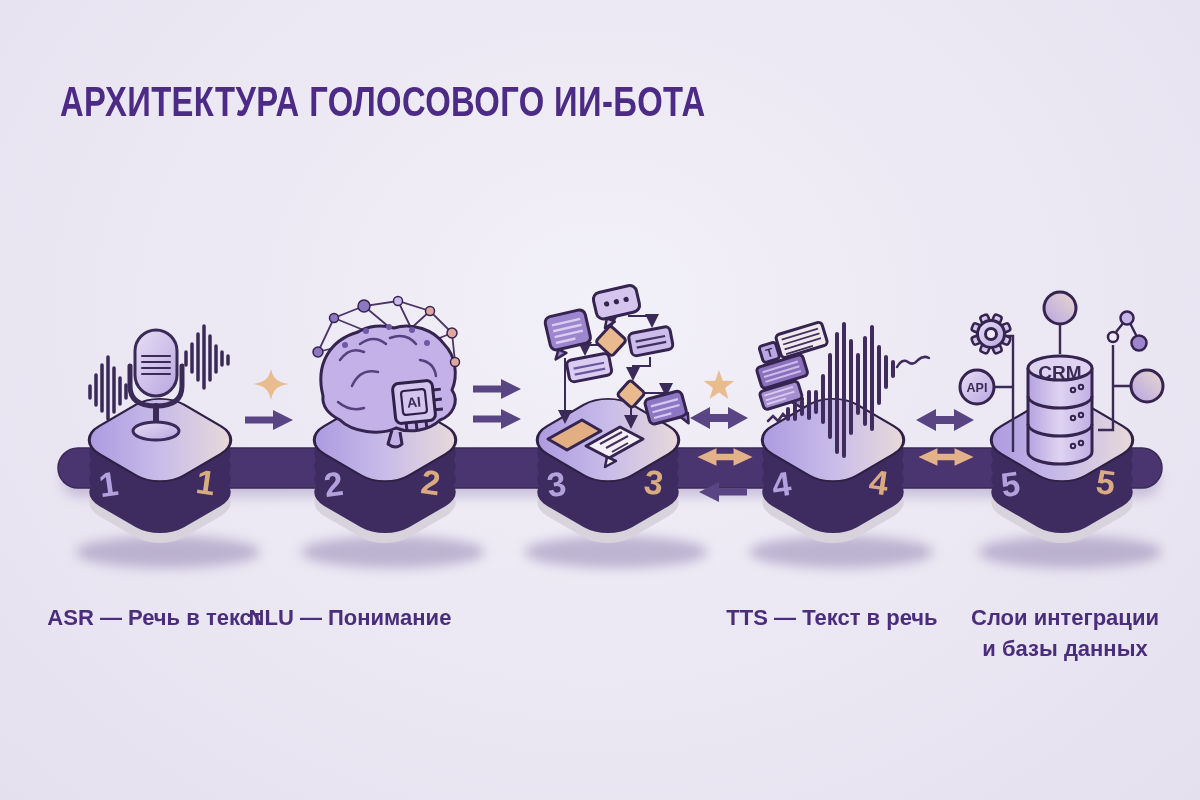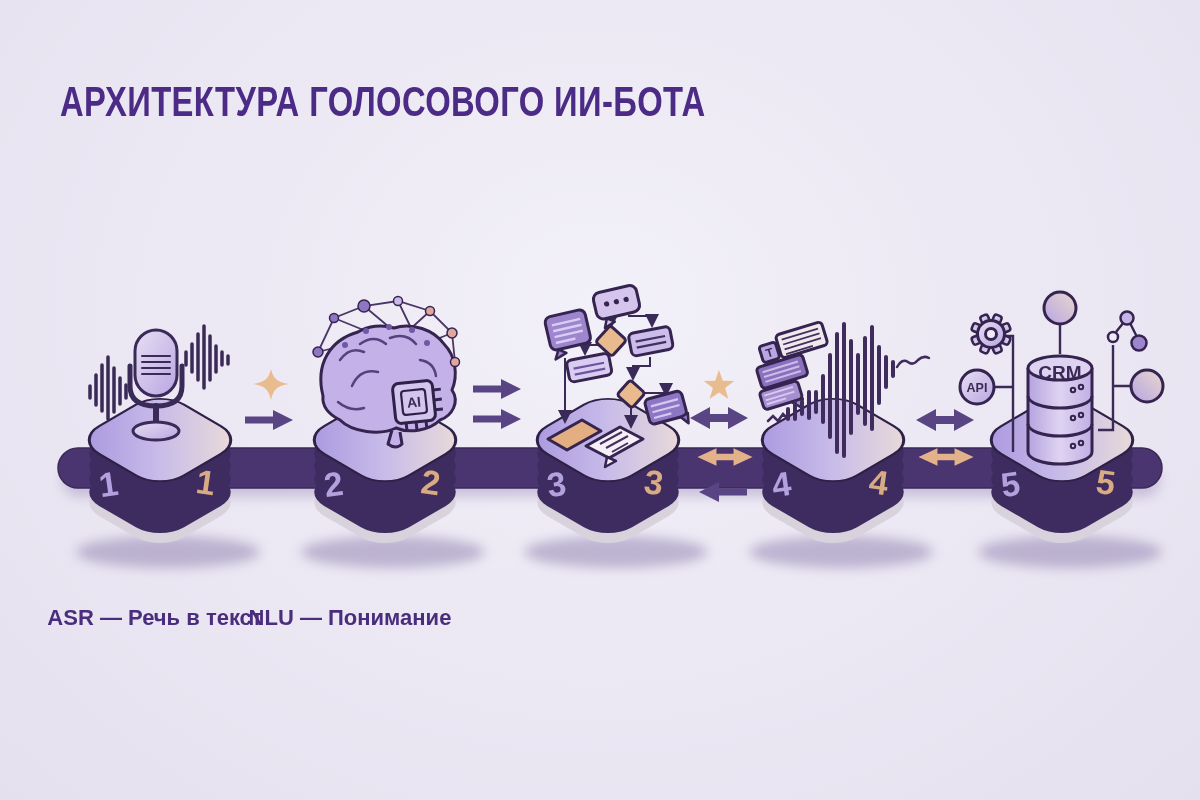--- a/index.html
+++ b/index.html
@@ -294,14 +294,17 @@
         <text class="badge-txt" font-size="19" text-anchor="middle" x="1060" y="379">CRM</text>
       </g>
     </g>
   </g>
 </svg>
 
 <h1 class="page-title">АРХИТЕКТУРА ГОЛОСОВОГО ИИ-БОТА</h1>
 
 <div class="stage-label" style="left:220px">NLU — Понимание</div>
 <div class="stage-label" style="left:25px">ASR — Речь в текст</div>
+<div class="stage-label" style="left:702px">TTS — Текст в речь</div>
+<div class="stage-label" style="left:935px">Слои интеграции
+и базы данных</div>
 
 </div>
 
 </body></html>

